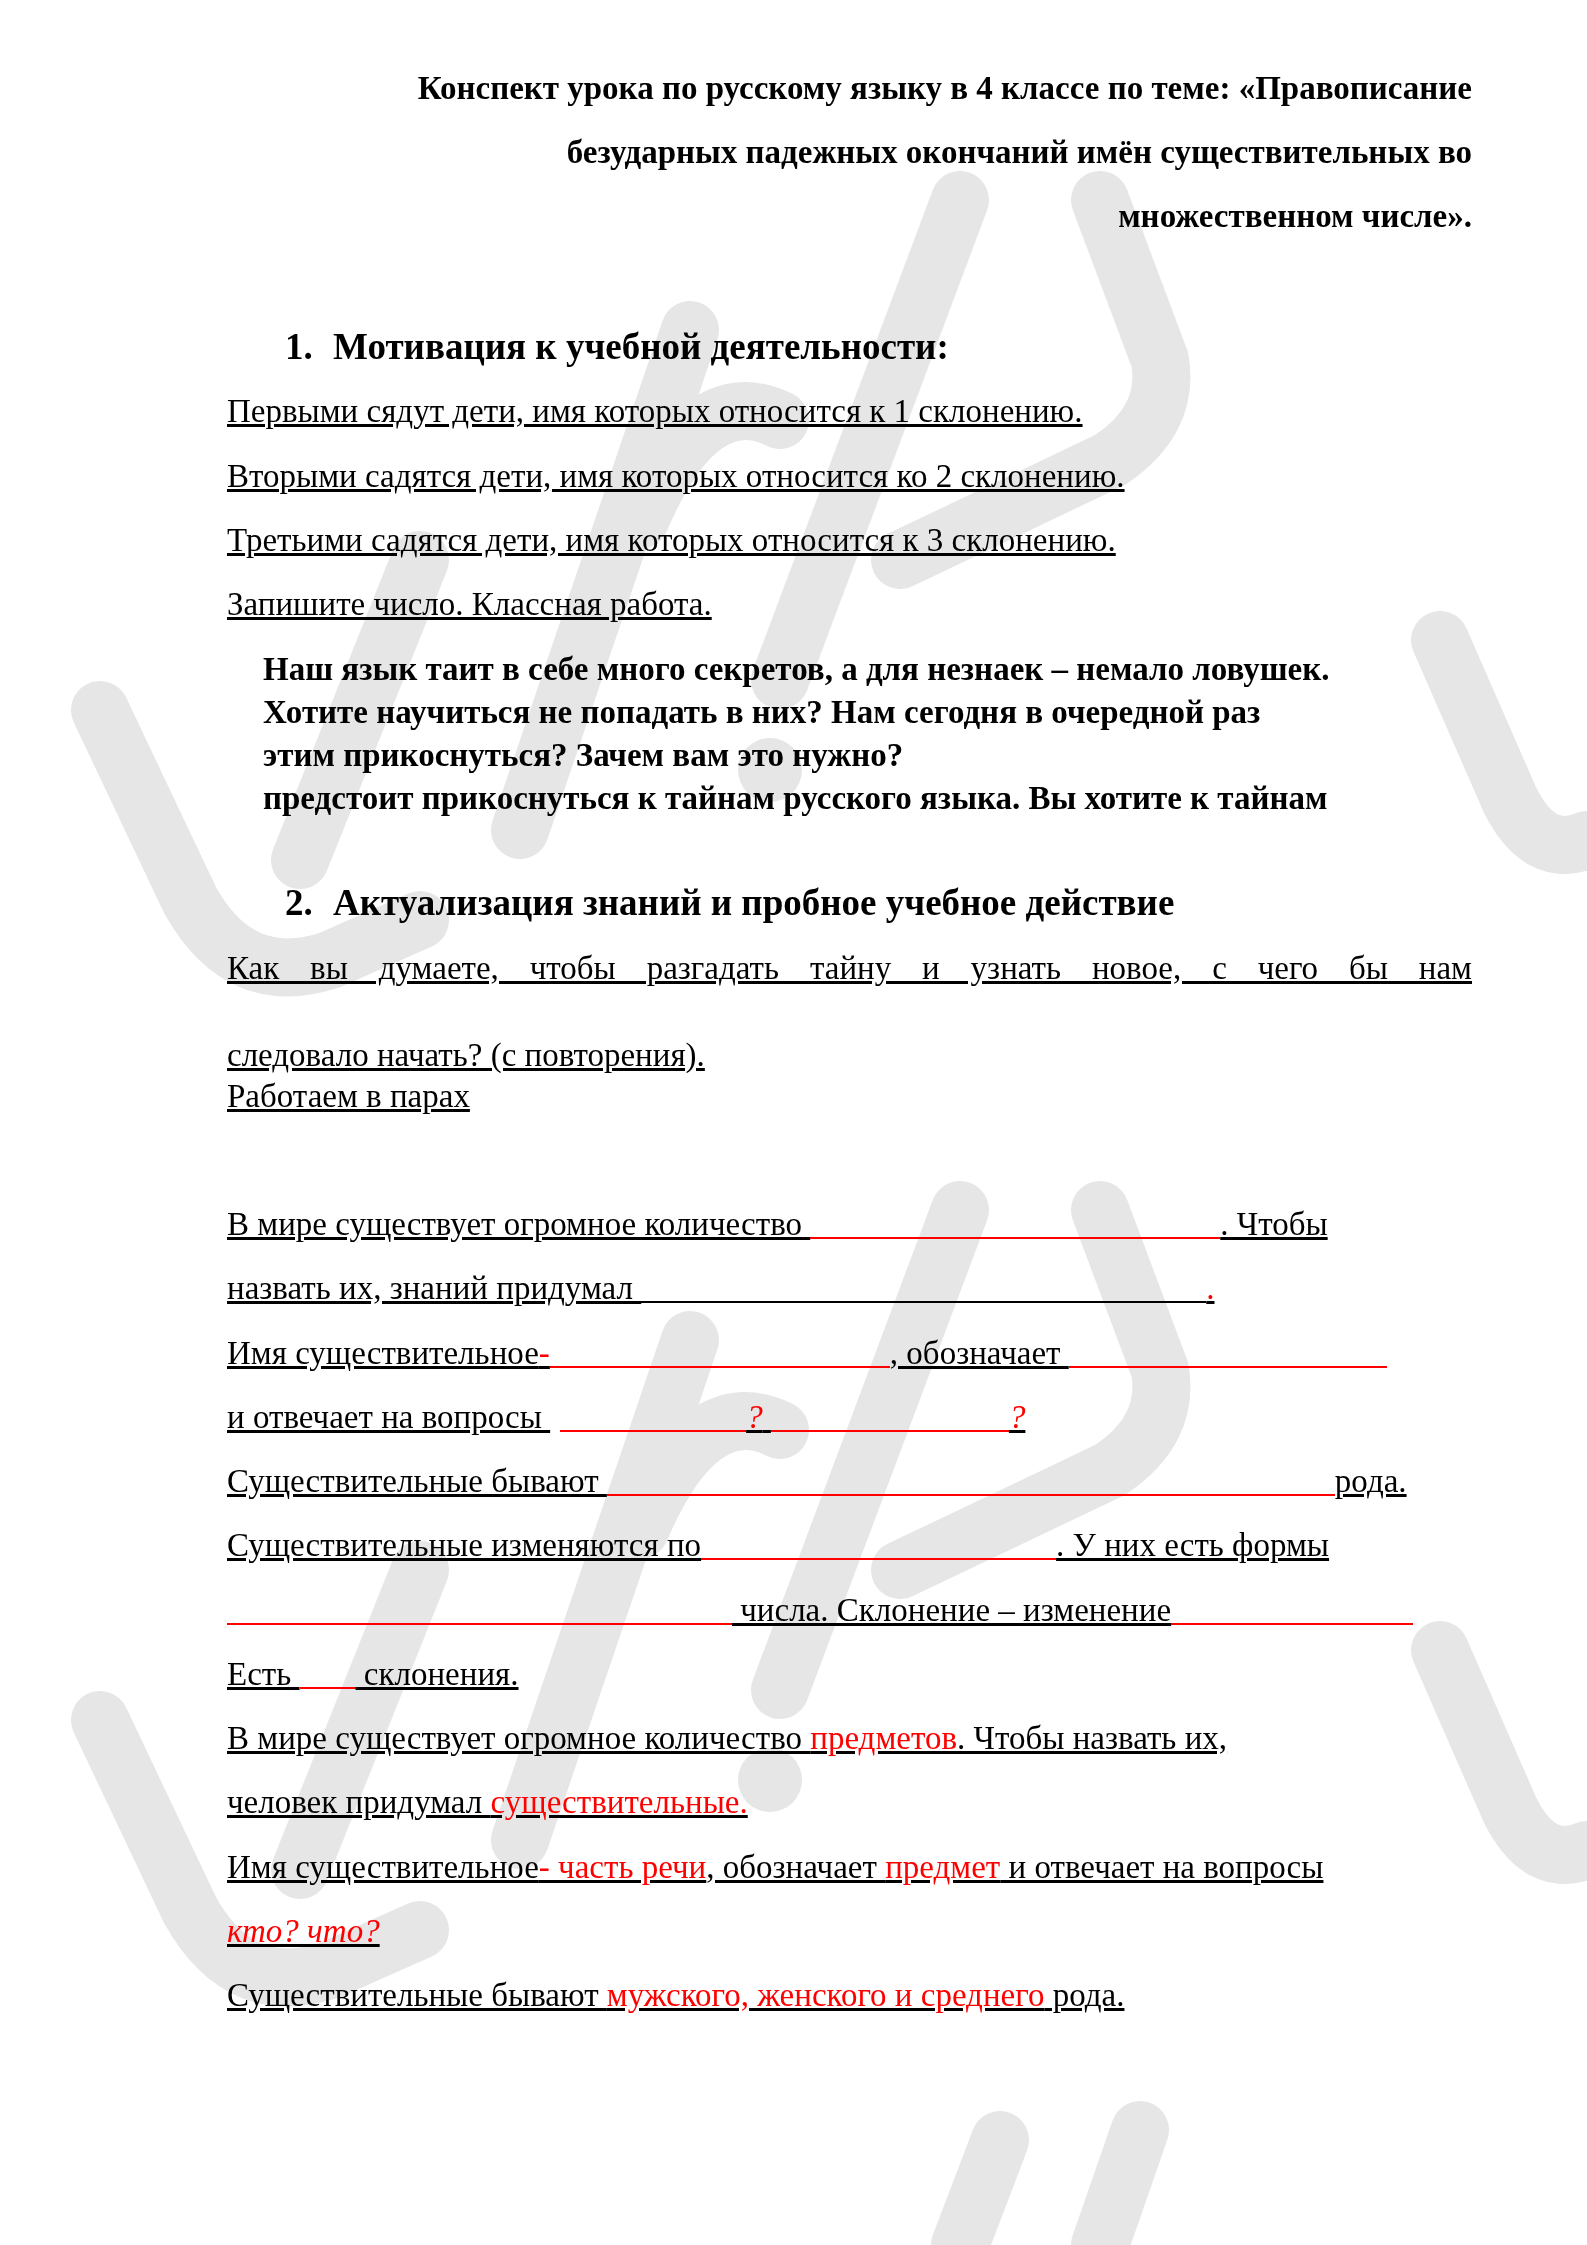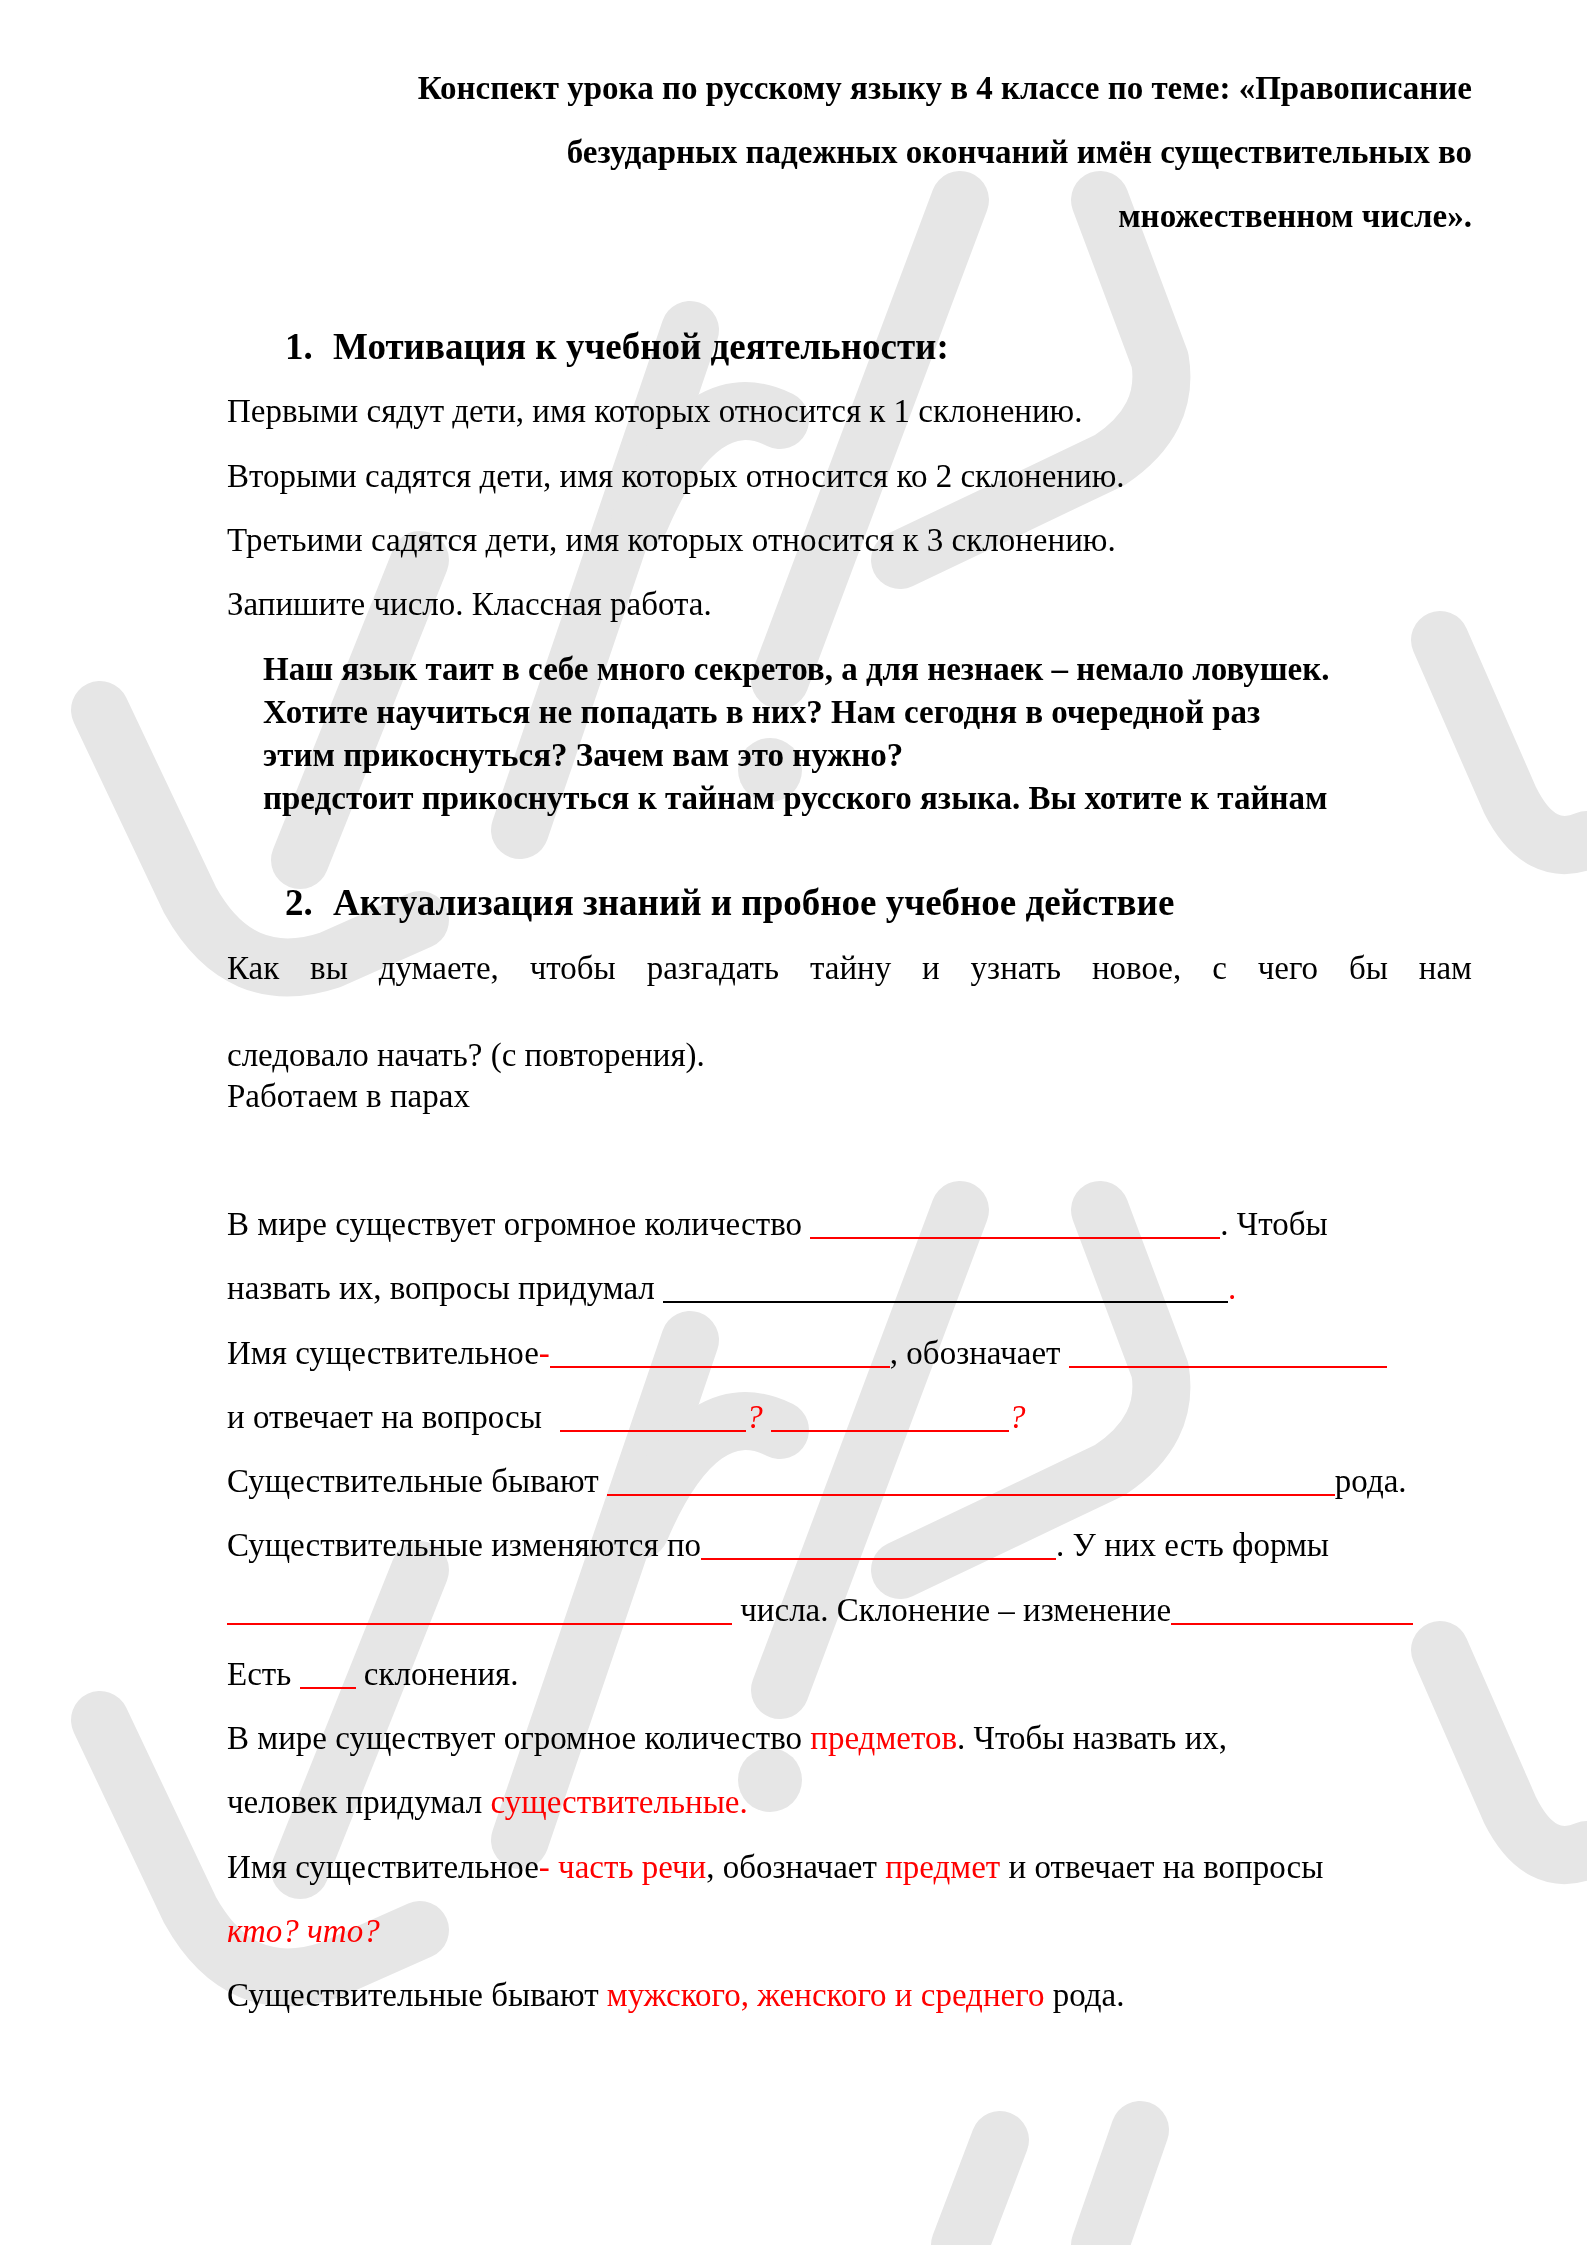--- a/index.html
+++ b/index.html
@@ -46,20 +46,21 @@
       font-size: 37px;
       line-height: 40px;
     }
     .heading .num { display: inline-block; width: 48px; }
     .line {
       position: absolute;
       left: 227px;
       font-size: 33px;
       line-height: 40px;
       white-space: nowrap;
+      text-decoration: underline;
     }
     .justify {
       width: 1245px;
       text-align: justify;
       text-align-last: justify;
       white-space: normal;
     }
     .bold-block {
       position: absolute;
       left: 227px;
@@ -144,21 +145,21 @@
 
   <div class="line justify" style="top:948px;">Как вы думаете, чтобы разгадать тайну и узнать новое, с чего бы нам</div>
   <div class="line" style="top:1012px;margin-top:23px;">следовало начать? (с повторения).</div>
   <div class="line" style="top:1076px;">Работаем в парах</div>
 
   <div class="line" style="top:1204px;">
     <span>В мире существует огромное количество </span><span class="blank" style="width:410px;"></span><span>. Чтобы</span>
   </div>
 
   <div class="line" style="top:1268px;">
-    <span>назвать их, вопросы придумал </span><span class="blank black" style="width:565px;"></span><span class="red">.</span>
+    <span>назвать их, знаний придумал </span><span class="blank black" style="width:565px;"></span><span class="red">.</span>
   </div>
 
   <div class="line" style="top:1333px;">
     <span>Имя существительное</span><span class="red">-</span><span class="blank" style="width:340px;"></span><span>, обозначает </span><span class="blank" style="width:318px;"></span>
   </div>
 
   <div class="line" style="top:1397px;">
     <span>и отвечает на вопросы  </span><span class="blank" style="width:186px;margin-left:10px;"></span><span class="red italic">?</span>&nbsp;<span class="blank" style="width:238px;"></span><span class="red italic">?</span>
   </div>
 

